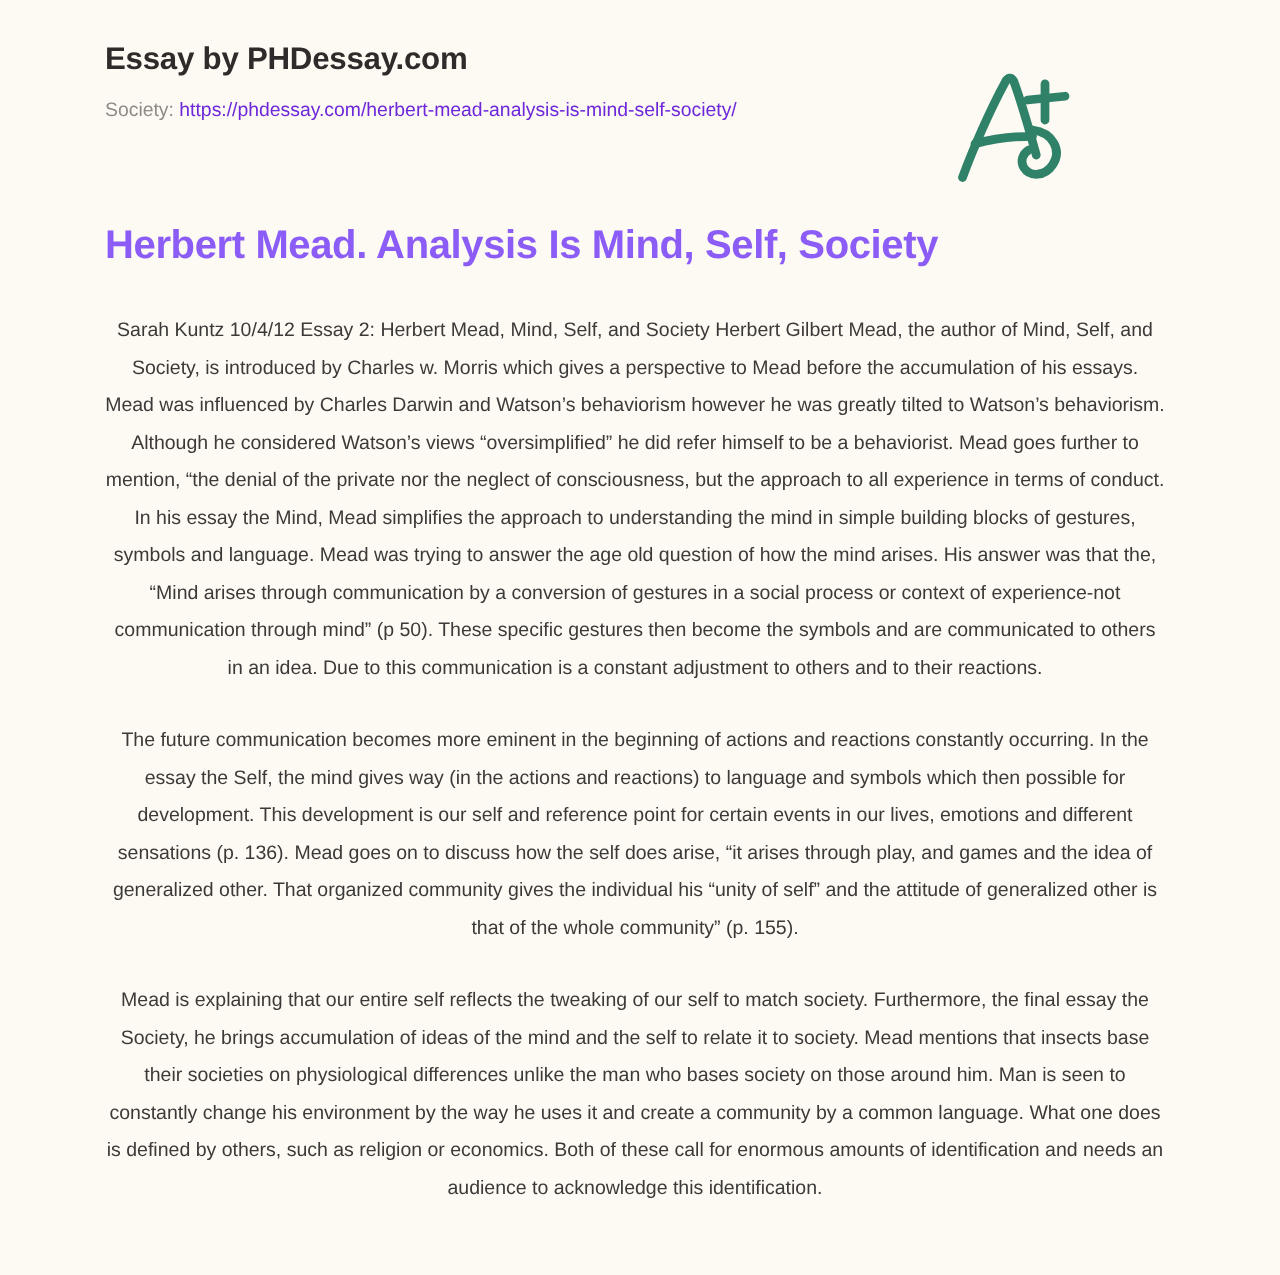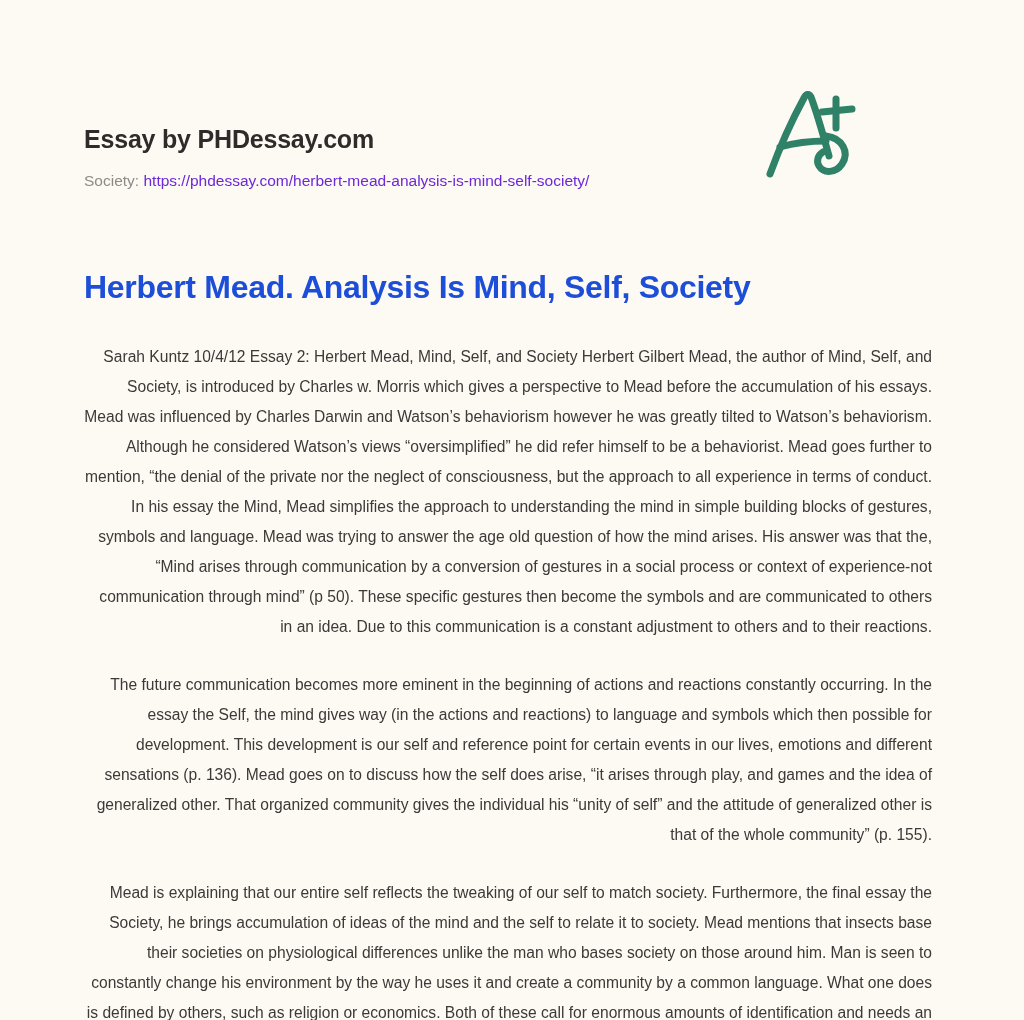--- a/index.html
+++ b/index.html
@@ -18,22 +18,21 @@
     position: relative;
     width: 1024px;
     height: 1020px;
     box-sizing: border-box;
     padding: 0 84px;
   }
 
   
   .header {
     position: relative;
-    padding-top: 92px;
-    margin-top: 32px;
+    padding-top: 32px;
   }
   .brand-line {
     font-size: 25px;
     font-weight: bold;
     color: #2f2b2b;
     letter-spacing: -0.2px;
     line-height: 1.2;
   }
   .source-line {
     margin-top: 17px;
@@ -62,36 +61,36 @@
     width: 100%;
     height: 100%;
   }
 
   
   .doc-title {
     margin: 0;
     padding-top: 76px;
     font-size: 32px;
     font-weight: bold;
-    color: #1d4ed8;
+    color: #8b5cf6;
     letter-spacing: -0.3px;
     line-height: 1.25;
   }
 
   
   .body-copy {
     padding-top: 35px;
     max-width: 848px;
   }
   .body-copy p {
     margin: 0 0 28px 0;
     font-size: 15.6px;
     line-height: 30px;
     color: #3c3a38;
-    text-align: right;
+    text-align: center;
   }
   .body-copy p:last-child {
     margin-bottom: 11px;
   }
 </style>
 </head>
 <body>
 
 <div class="page">
 

